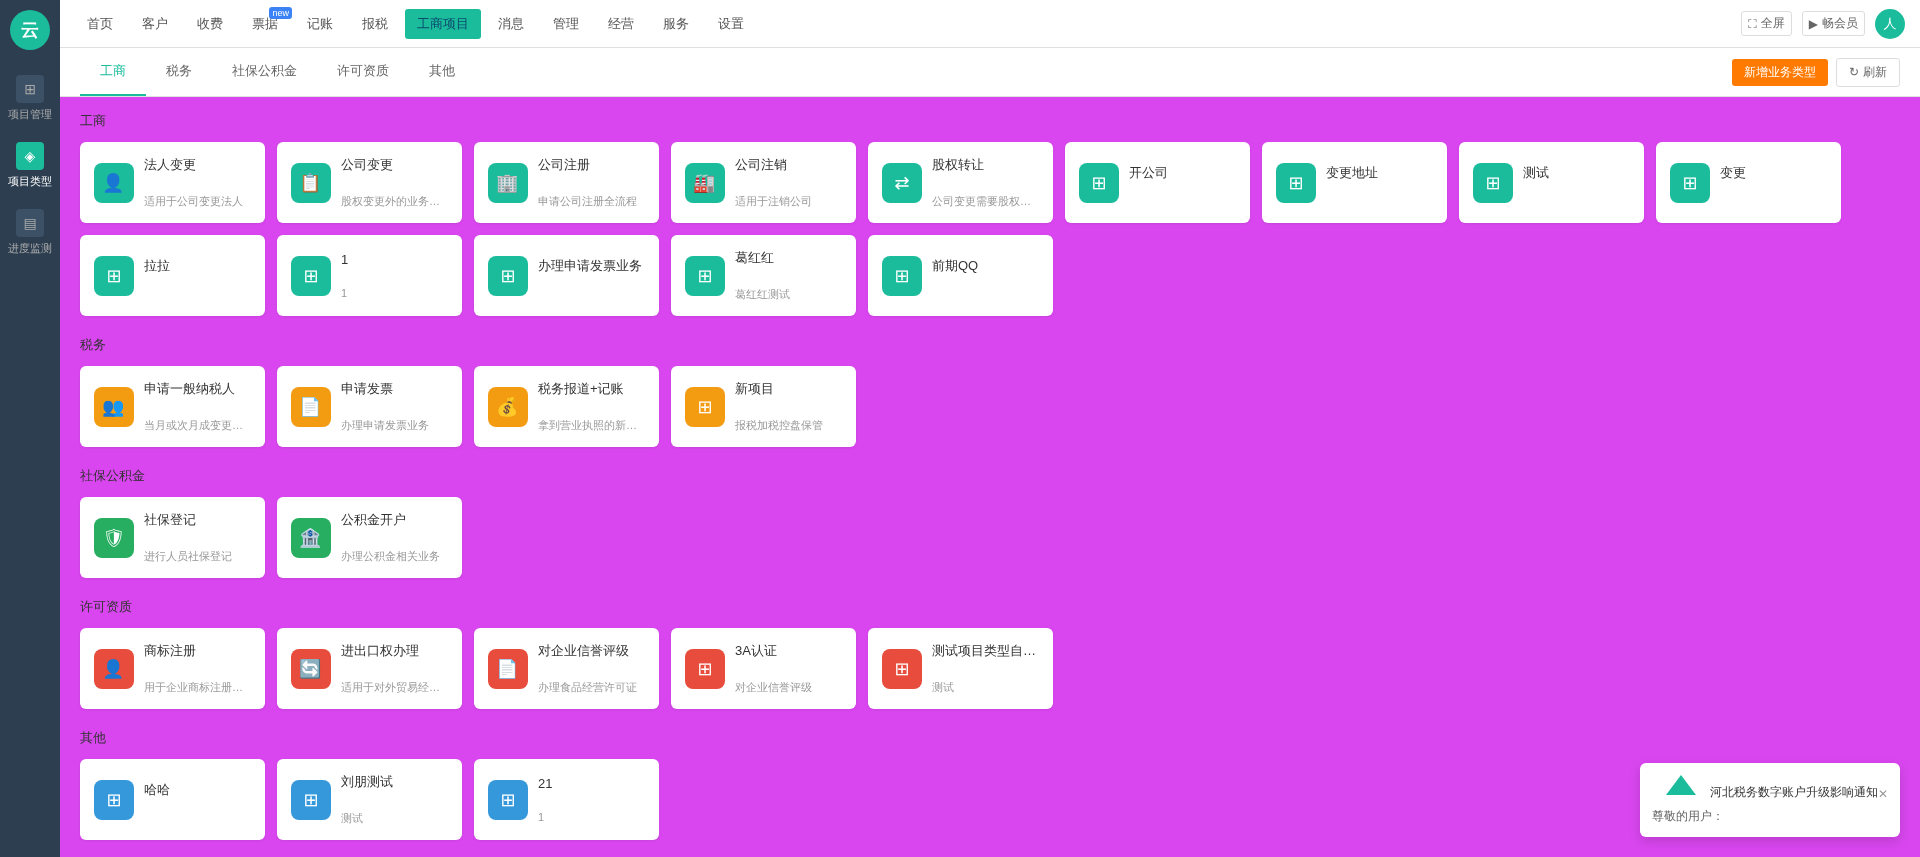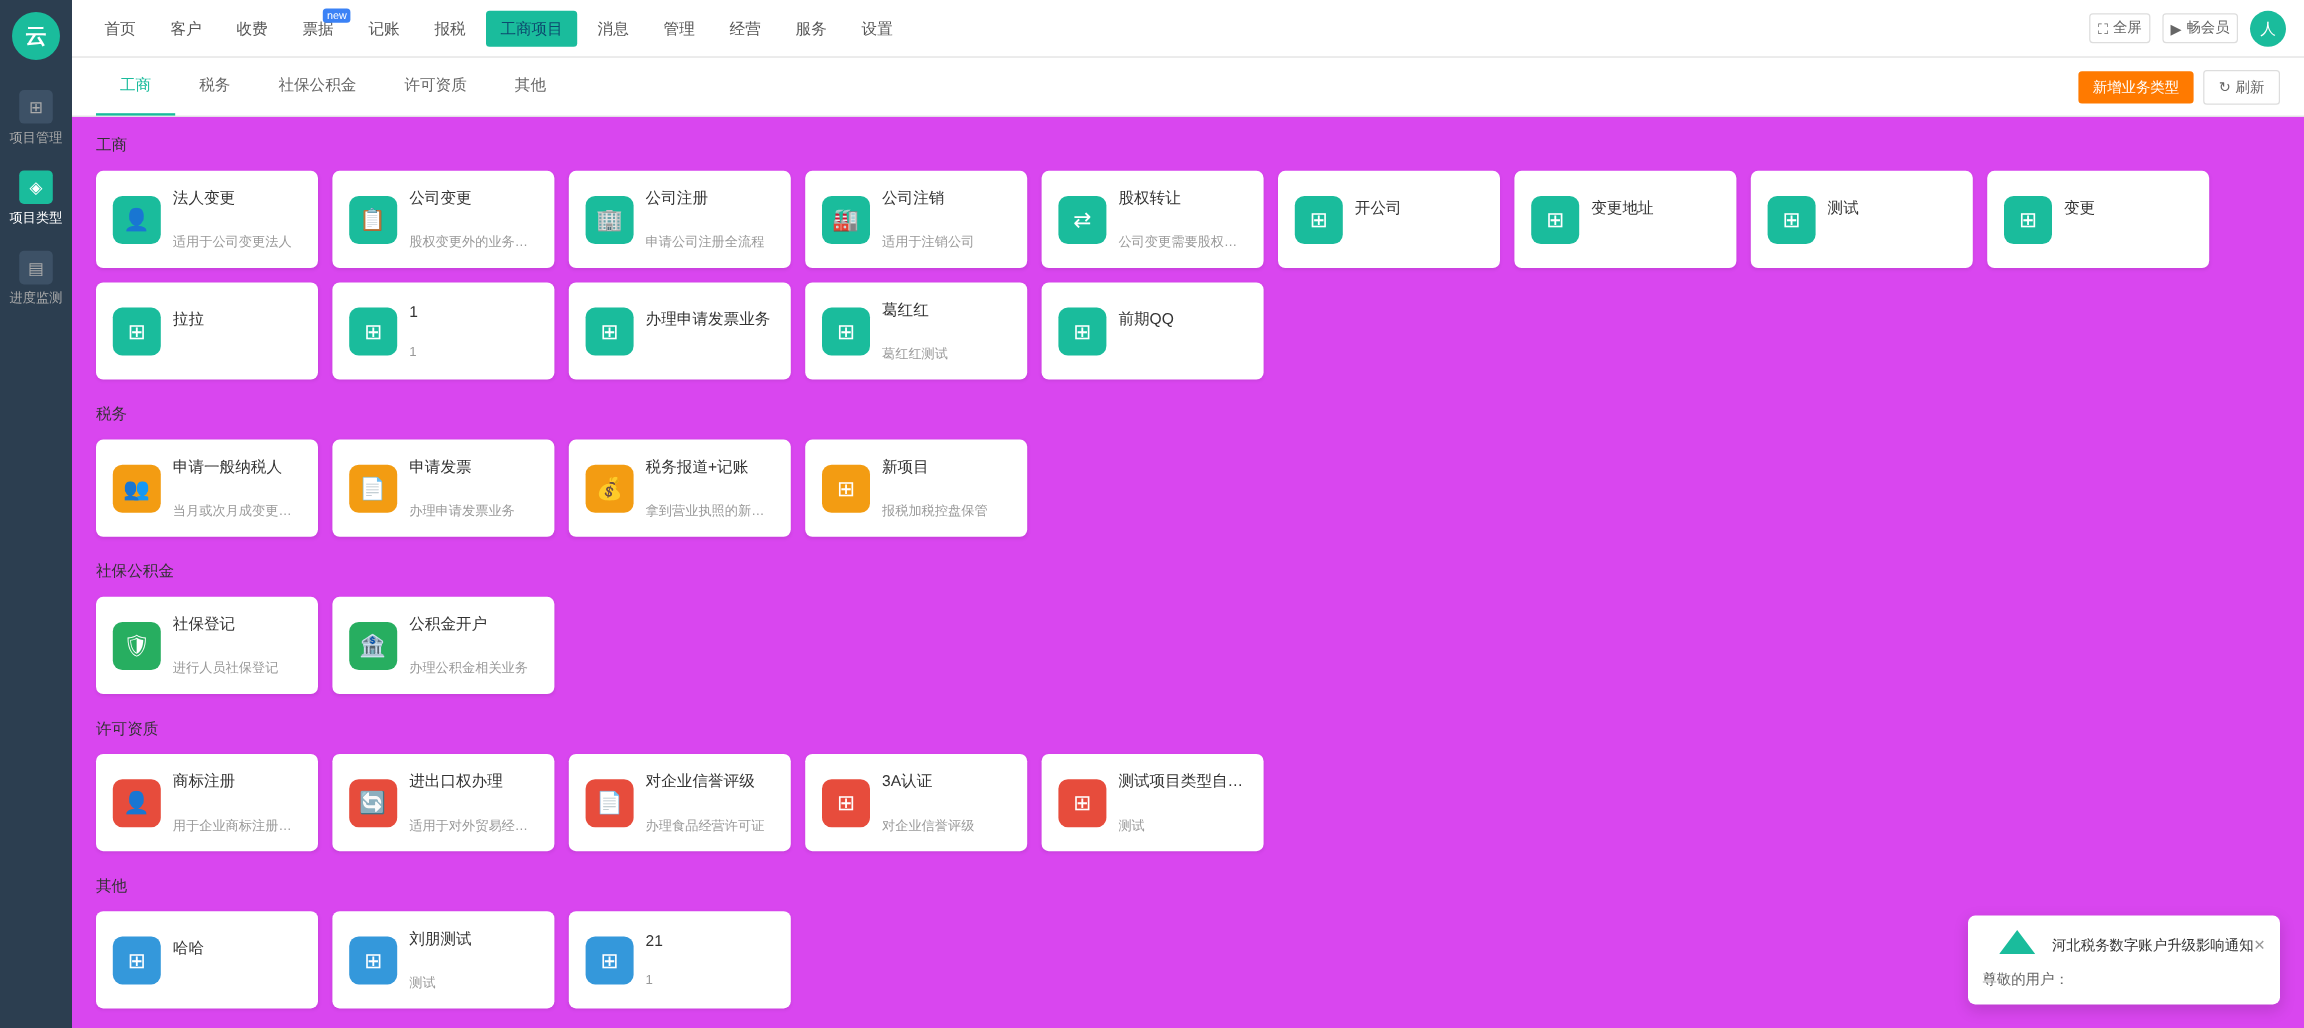--- a/index.html
+++ b/index.html
@@ -247,21 +247,21 @@
       width: 260px;
       background: white;
       border-radius: 6px;
       box-shadow: 0 4px 12px rgba(0,0,0,0.15);
       padding: 12px;
       font-size: 12px;
     }
     .notif-header {
       display: flex;
       justify-content: space-between;
-      align-items: center;
+      align-items: flex-end;
       margin-bottom: 6px;
       color: #333;
       font-weight: 500;
     }
     .notif-close {
       cursor: pointer;
       color: #999;
     }
     .notif-body {
       color: #666;

